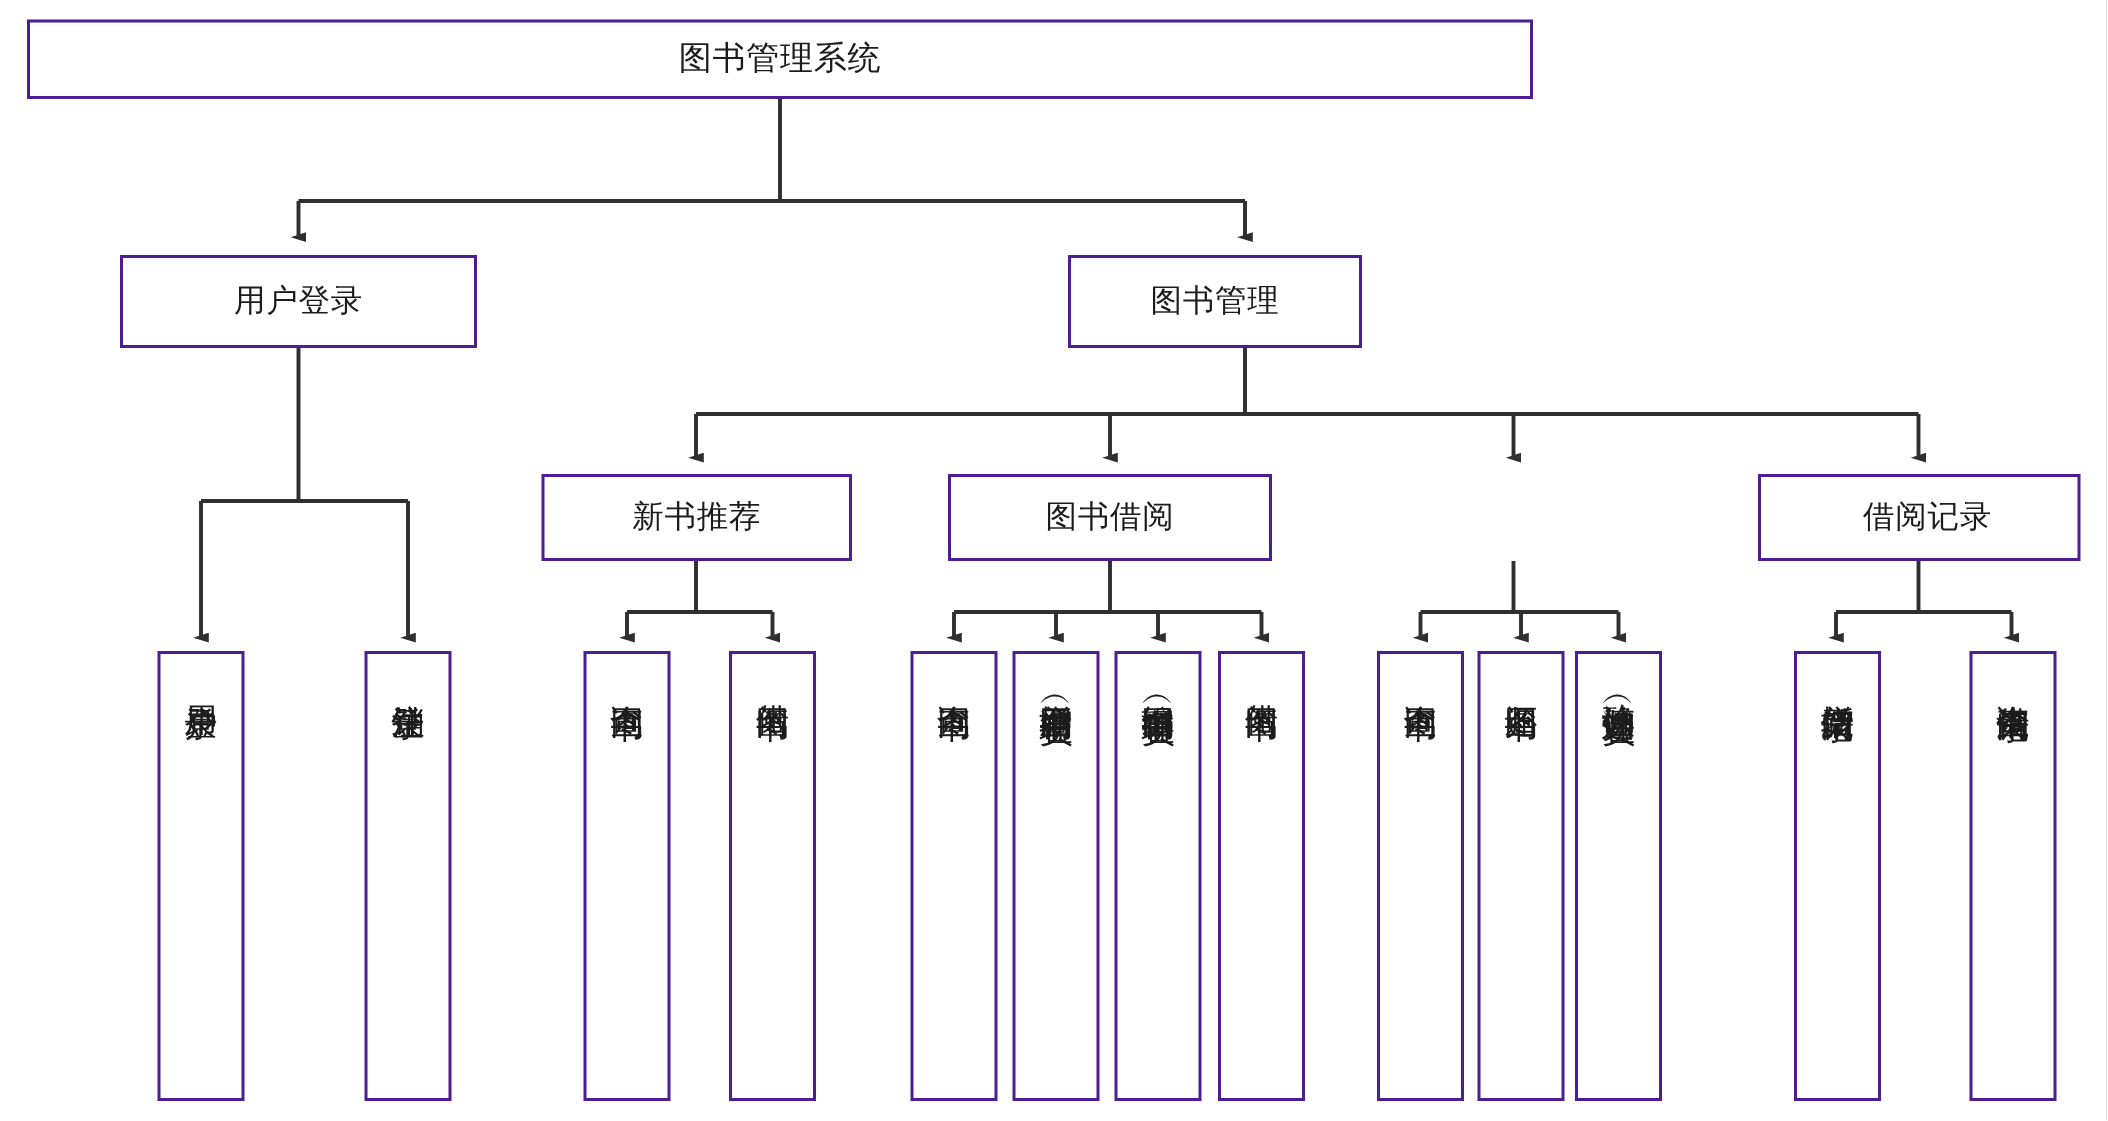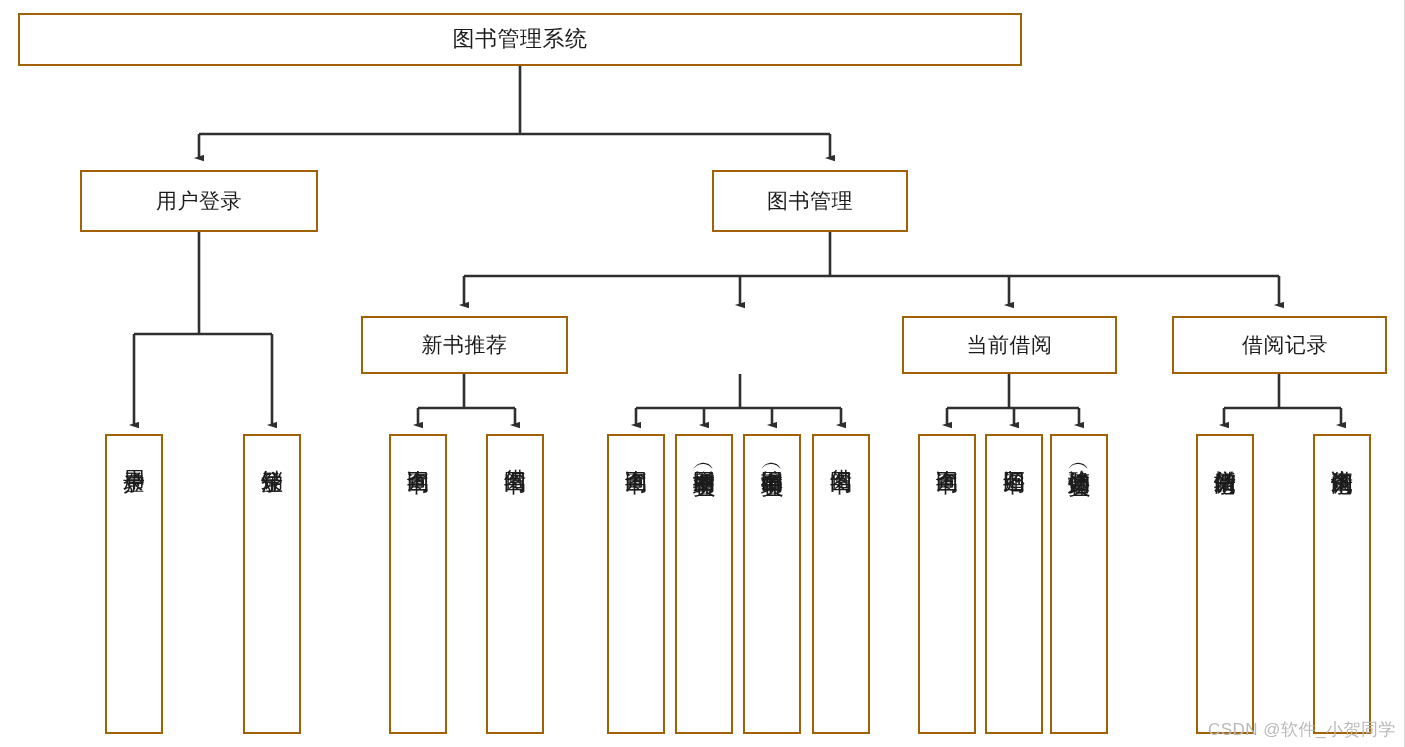--- a/index.html
+++ b/index.html
@@ -22,21 +22,21 @@
   #diagram-svg {
     position: absolute;
     left: 0;
     top: 0;
     width: 1405px;
     height: 747px;
   }
   .node {
     position: absolute;
     box-sizing: border-box;
-    border: 2px solid #a16207;
+    border: 2px solid #4c1d95;
     background: #ffffff;
     display: flex;
     align-items: center;
     justify-content: center;
     color: #1c1c1c;
   }
   .node-label {
     display: block;
     line-height: 1.12;
     letter-spacing: 0.5px;
@@ -134,24 +134,24 @@
   </div>
 
   <div class="node horizontal" style="left:712px; top:170px; width:196px; height:62px;">
     <span class="node-label">图书管理</span>
   </div>
 
   <div class="node horizontal" style="left:361px; top:316px; width:207px; height:58px;justify-content:center;">
     <span class="node-label">新书推荐</span>
   </div>
 
-
-  <div class="node horizontal" style="left:902px; top:316px; width:215px; height:58px;">
-    <span class="node-label">当前借阅</span>
-  </div>
+  <div class="node horizontal" style="left:632px; top:316px; width:216px; height:58px;">
+    <span class="node-label">图书借阅</span>
+  </div>
+
 
   <div class="node horizontal" style="left:1172px; top:316px; width:215px; height:58px;padding-left:11px;">
     <span class="node-label">借阅记录</span>
   </div>
 
   <div class="node vertical" style="left:105px; top:434px; width:58px; height:300px;">
     <span class="node-label">用户登录</span>
   </div>
 
   <div class="node vertical" style="left:243px; top:434px; width:58px; height:300px;">
@@ -195,15 +195,14 @@
   </div>
 
   <div class="node vertical" style="left:1196px; top:434px; width:58px; height:300px;">
     <span class="node-label">新增借阅记录</span>
   </div>
 
   <div class="node vertical" style="left:1313px; top:434px; width:58px; height:300px;">
     <span class="node-label">查询借阅记录</span>
   </div>
 
-  <div class="watermark">CSDN @软件_小贺同学</div>
 
 </div>
 
 </body></html>

